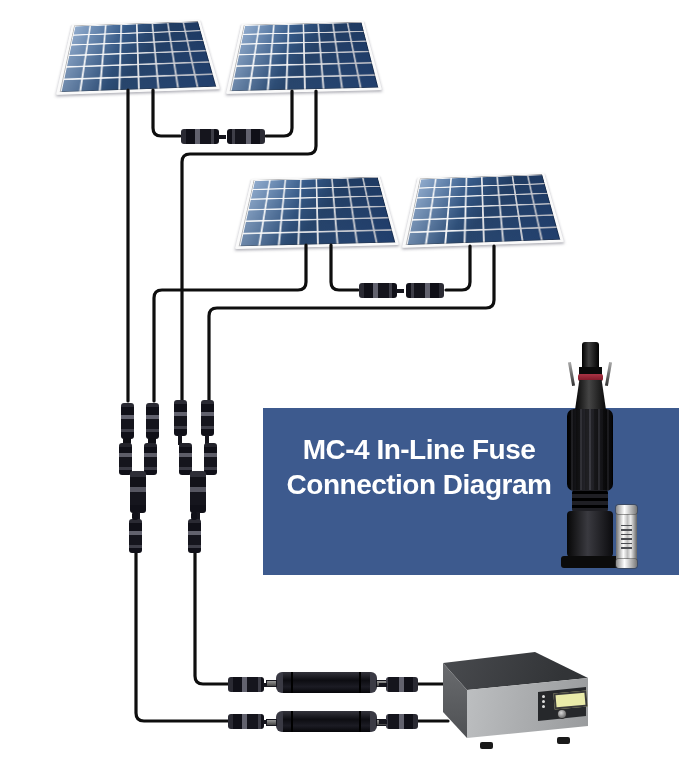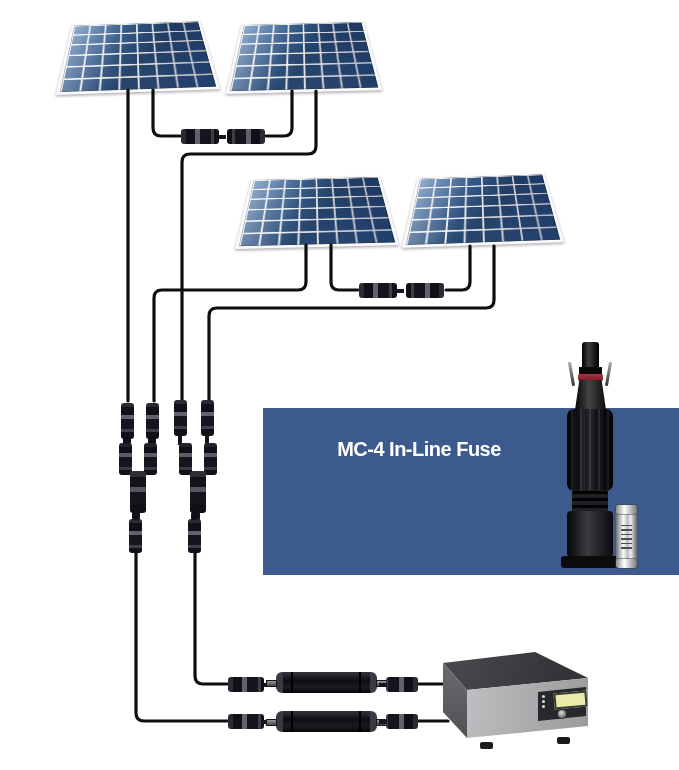--- a/index.html
+++ b/index.html
@@ -54,21 +54,21 @@
     background:
       linear-gradient(to right,#3a3a44 0 7px,transparent 7px 15px,#000 15px 17px,transparent 17px 83px,#000 83px 85px,transparent 85px 94px,#3a3a44 94px),
       linear-gradient(to bottom,#34343c,#0d0d12 40%,#1c1c24 70%,#060609);
   }
   .ifuse::before, .ifuse::after { content:""; position:absolute; top:8px; width:9px; height:5px;
     background:linear-gradient(#999,#444); border:1px solid #15151d; }
   .ifuse::before { left:-10px; } .ifuse::after { right:-10px; }
   
   #banner { position:absolute; left:263px; top:408px; width:416px; height:167px; z-index:1; }
   #banner-title { position:absolute; left:14px; top:24px; width:284px; text-align:center;
-    color:#ffffff; font-weight:bold; font-size:20px; line-height:35px; letter-spacing:-0.5px; }
+    color:#ffffff; font-weight:bold; font-size:28px; line-height:35px; letter-spacing:-0.5px; }
   
   #hero { position:absolute; left:558px; top:342px; width:84px; height:228px; z-index:4; }
   #hero div { position:absolute; }
   .h-clip { width:3px; height:24px; background:linear-gradient(#aaa,#333); }
   .h-tip { left:24px; top:0; width:17px; height:26px; border-radius:3px 3px 0 0;
     background:linear-gradient(90deg,#000,#3e3e3e 40%,#000); }
   .h-collar { left:21px; top:25px; width:23px; height:8px; background:#0a0a0a; }
   .h-ring { left:20px; top:32px; width:25px; height:7px; background:linear-gradient(#a93445,#7c1726); border-radius:2px; }
   .h-neck { left:17px; top:38px; width:31px; height:30px;
     background:linear-gradient(90deg,#050505,#454545 45%,#0a0a0a);
@@ -168,20 +168,21 @@
     <div class="port r"></div>
     <div class="stem"></div>
   </div>
 
   <div class="mc4v tip" style="left:129px; top:519px; height:34px;"></div>
   <div class="mc4v tip" style="left:188px; top:519px; height:34px;"></div>
 
   <div id="banner" style="background:#3d5a8e;">
     <div id="banner-title" style="color: rgb(255, 255, 255);">
       <div>MC-4 In-Line Fuse</div>
+      <div>Connection Diagram</div>
     </div>
   </div>
 
   <div id="hero">
     <div class="h-clip" style="left:12px; top:20px; transform:rotate(-10deg);"></div>
     <div class="h-clip" style="left:49px; top:20px; transform:rotate(10deg);"></div>
     <div class="h-tip"></div>
     <div class="h-collar"></div>
     <div class="h-ring"></div>
     <div class="h-neck"></div>

